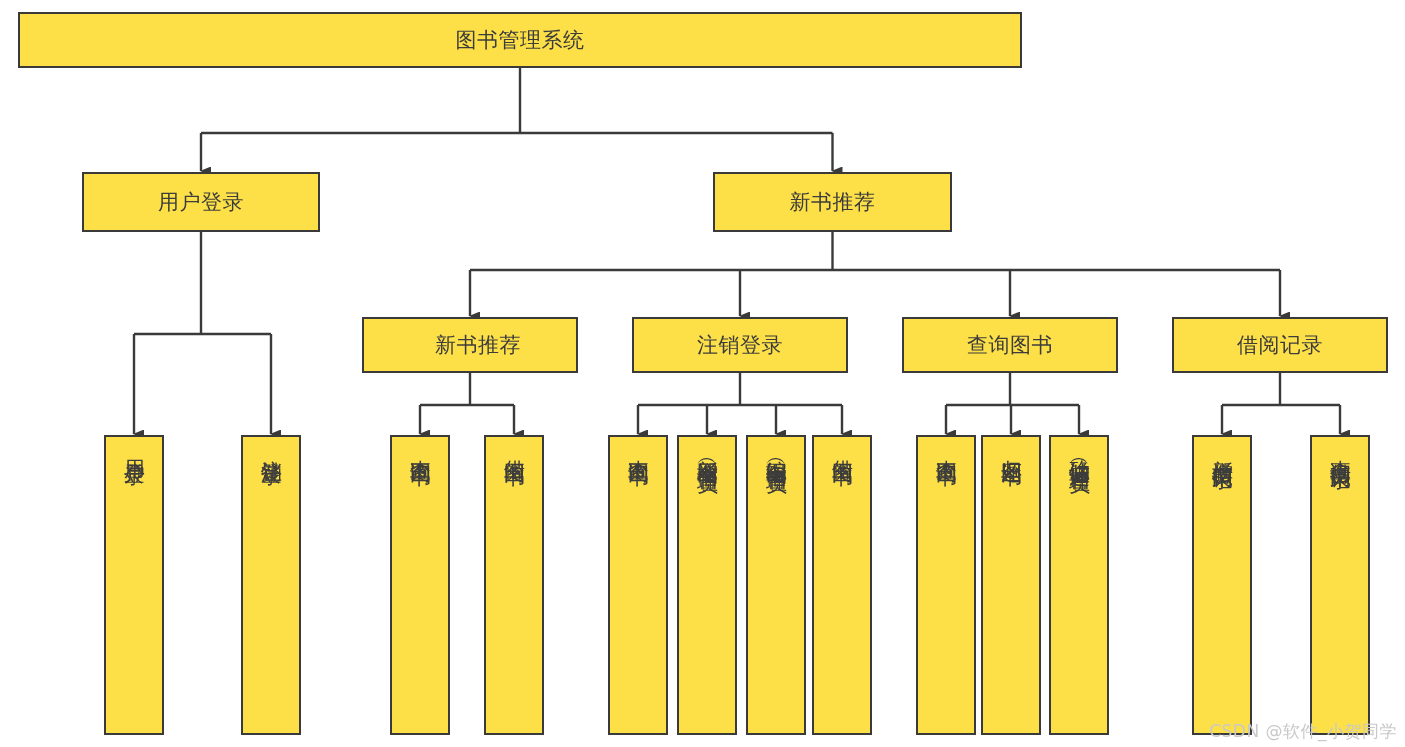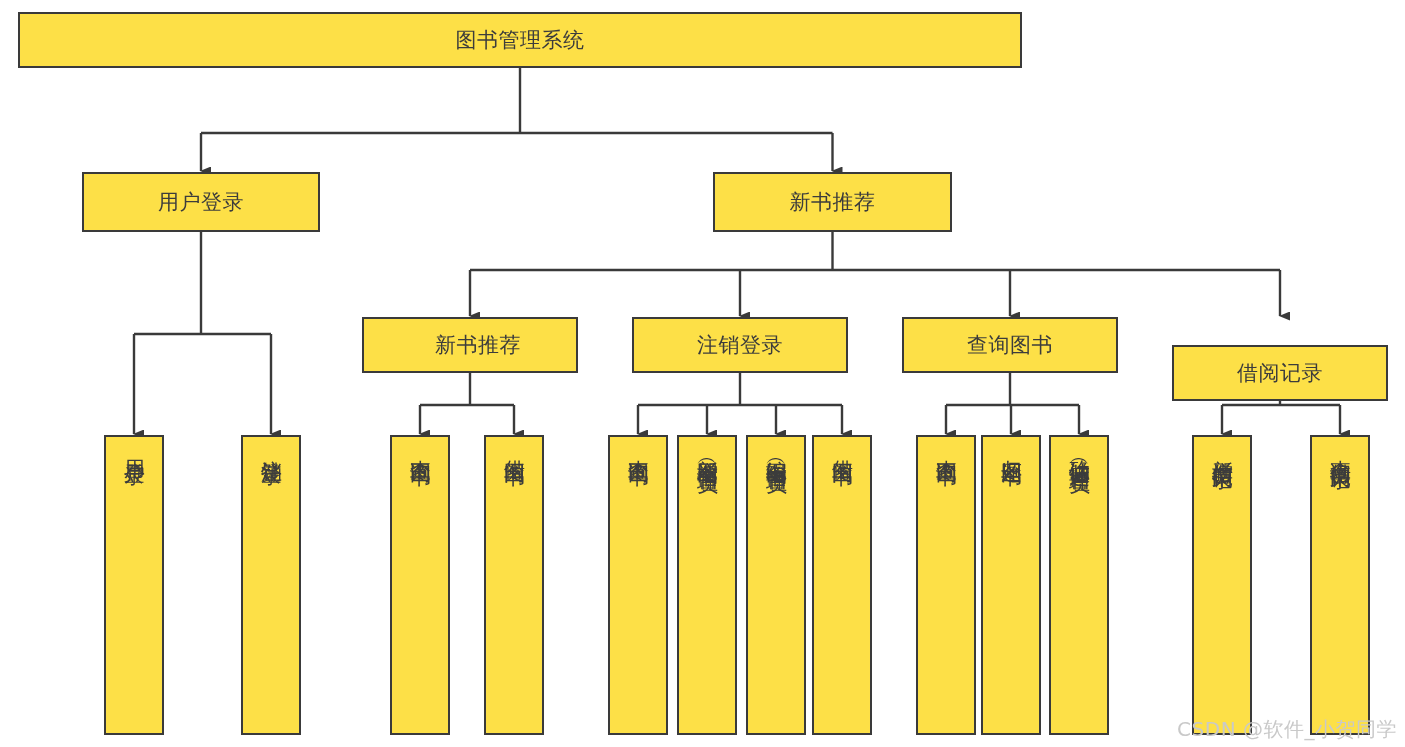--- a/index.html
+++ b/index.html
@@ -63,21 +63,21 @@
   .conn-line {
     stroke: #3a3a3a;
     stroke-width: 2.4;
     fill: none;
   }
   .watermark {
     position: absolute;
     right: 8px;
     bottom: 4px;
     color: #c9c9c9;
-    font-size: 20px;
+    font-size: 17px;
     letter-spacing: 0.5px;
     white-space: nowrap;
     user-select: none;
   }
 </style>
 </head>
 <body>
 
 <div id="diagram-root">
   <svg class="connectors" viewBox="0 0 1405 747" xmlns="http://www.w3.org/2000/svg">
@@ -134,21 +134,21 @@
       </div>
       <div class="node-box" style="left: 362px; top: 317px; width: 216px; height: 56px; border-color: rgb(58, 58, 58); padding-left: 16px;">
         <span class="node-label" style="color: rgb(60, 60, 60);">新书推荐</span>
       </div>
       <div class="node-box" style="left: 632px; top: 317px; width: 216px; height: 56px; border-color: rgb(58, 58, 58);">
         <span class="node-label" style="color: rgb(60, 60, 60);">注销登录</span>
       </div>
       <div class="node-box" style="left: 902px; top: 317px; width: 216px; height: 56px; border-color: rgb(58, 58, 58);">
         <span class="node-label" style="color: rgb(60, 60, 60);">查询图书</span>
       </div>
-      <div class="node-box" style="left: 1172px; top: 317px; width: 216px; height: 56px; border-color: rgb(58, 58, 58); margin-top: 28px;">
+      <div class="node-box" style="left: 1172px; top: 317px; width: 216px; height: 56px; border-color: rgb(58, 58, 58);">
         <span class="node-label" style="color: rgb(60, 60, 60);">借阅记录</span>
       </div>
       <div class="node-box vertical" style="left: 104px; top: 435px; width: 60px; height: 300px; border-color: rgb(58, 58, 58);">
         <span class="node-label" style="color: rgb(60, 60, 60);">用户登录</span>
       </div>
       <div class="node-box vertical" style="left: 241px; top: 435px; width: 60px; height: 300px; border-color: rgb(58, 58, 58);">
         <span class="node-label" style="color: rgb(60, 60, 60);">注销登录</span>
       </div>
       <div class="node-box vertical" style="left: 390px; top: 435px; width: 60px; height: 300px; border-color: rgb(58, 58, 58);">
         <span class="node-label" style="color: rgb(60, 60, 60);">查询图书</span>

